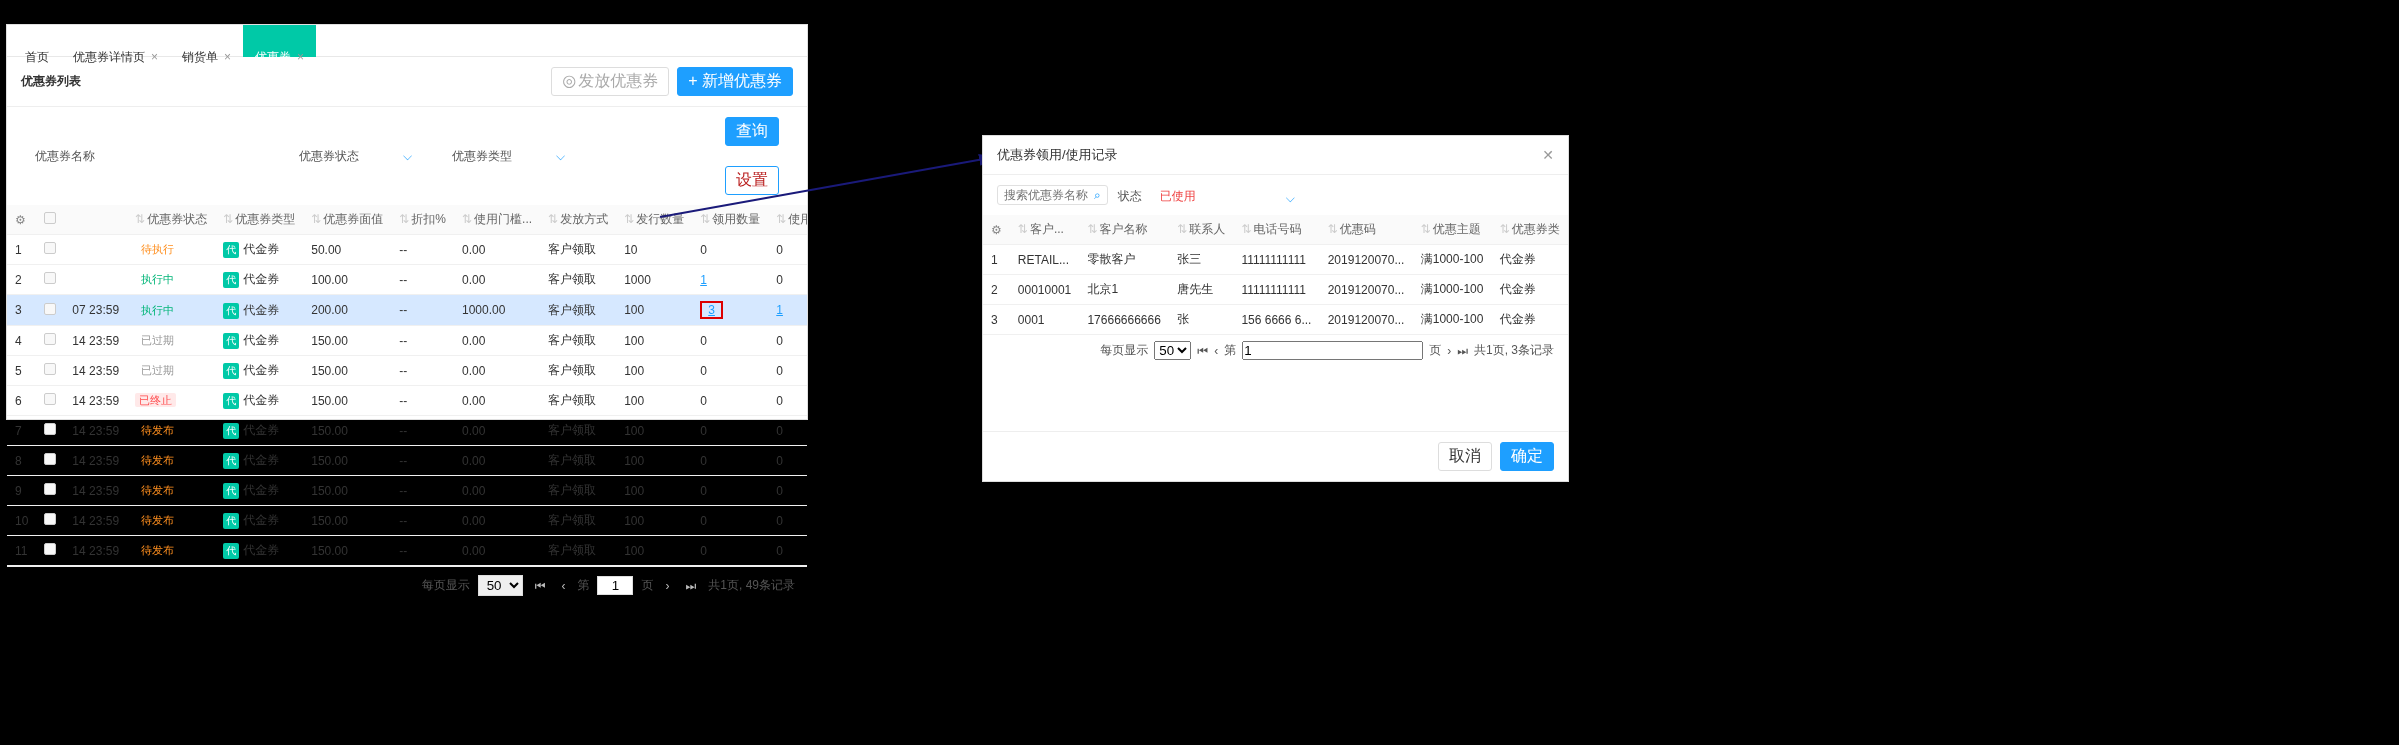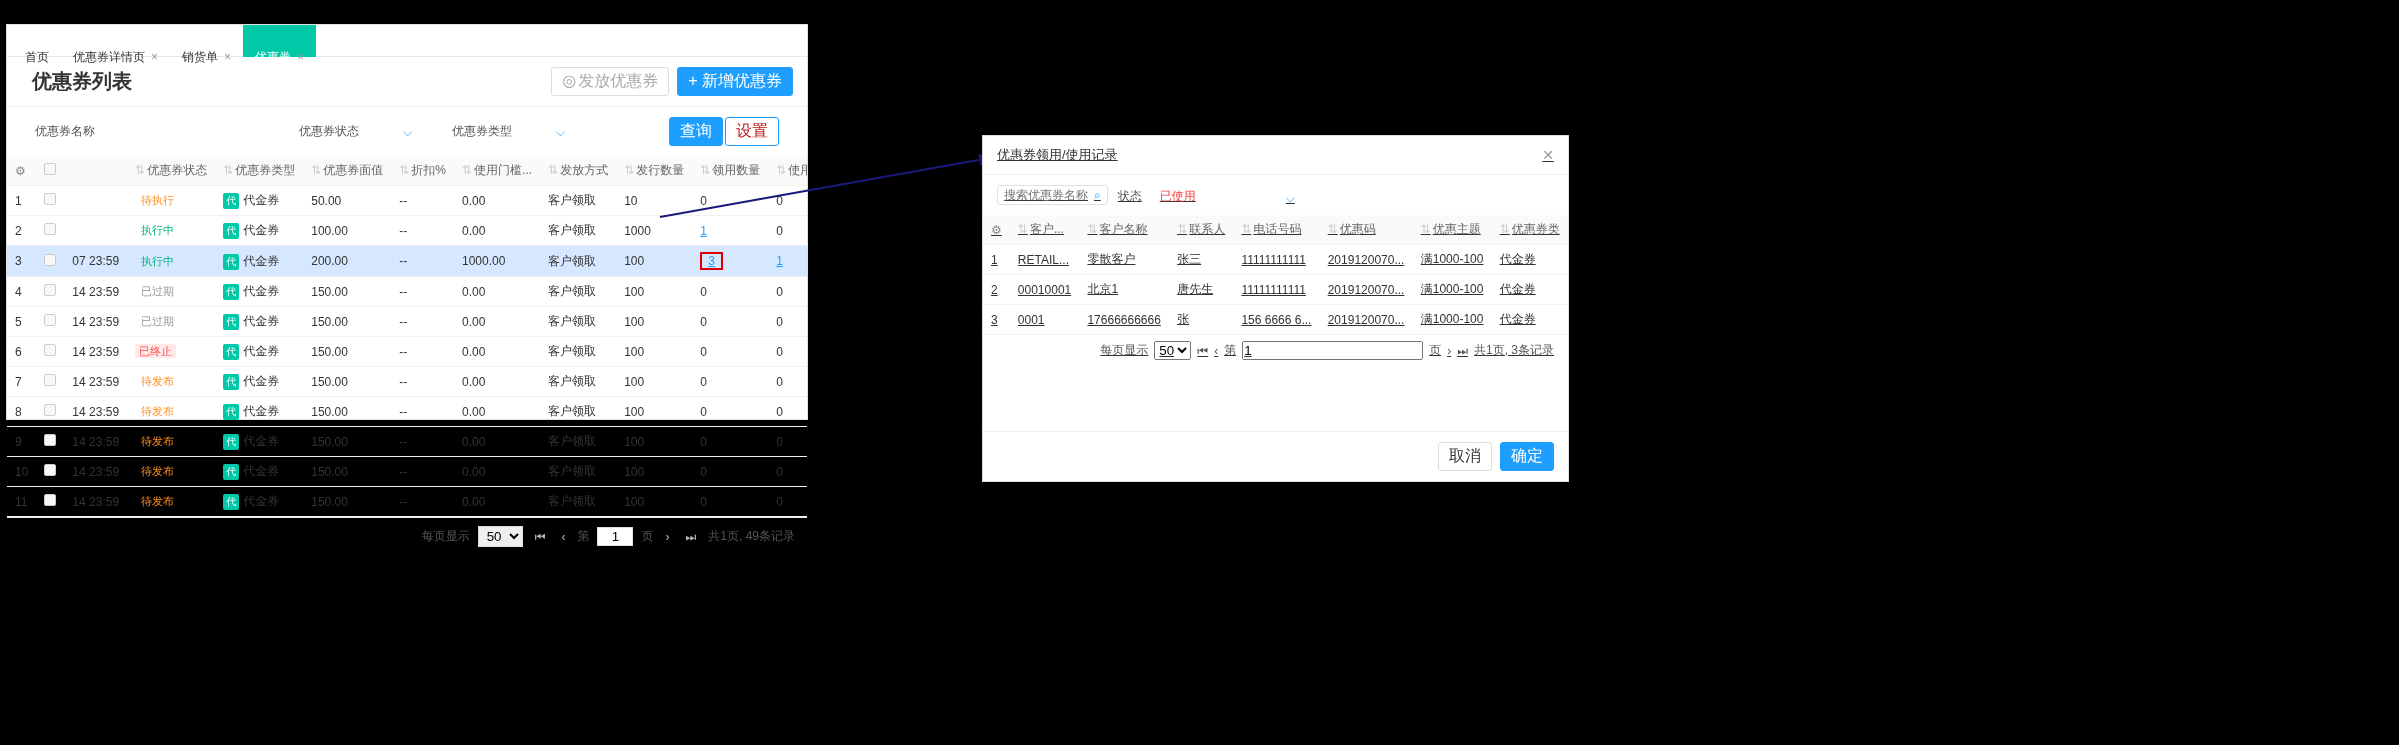--- a/index.html
+++ b/index.html
@@ -6,33 +6,33 @@
 body { font-family: "Microsoft YaHei", Arial, sans-serif; font-size: 12px; background: #000; color: #333; }
 .canvas { position: relative; width: 2399px; height: 745px; }
 
 .panel-left { position: absolute; left: 6px; top: 24px; width: 802px; height: 396px; background: #fff; border: 1px solid #e0e0e0; }
 .tabs { display: flex; align-items: center; height: 32px; border-bottom: 1px solid #e8e8e8; padding-left: 6px; }
 .tab { padding: 16px 12px; height: 32px; line-height: 32px; cursor: pointer; position: relative; }
 .tab .close { margin-left: 6px; color: #999; }
 .tab.active { background: #00c9a7; color: #fff; }
 
 .titlebar { display: flex; justify-content: space-between; align-items: center; padding: 10px 14px; border-bottom: 1px solid #eee; }
-.titlebar h2 { font-size: 20px; font-weight: 600; margin-left: 11px; }
+.titlebar h2 { font-size: 12px; font-weight: 600; }
 .title-actions { display: flex; gap: 8px; align-items: center; }
 .btn { padding: 3px 10px; border-radius: 3px; border: 1px solid #ddd; background: #fff; cursor: pointer; font-size: 16px; }
 .btn-primary { background: #1e9fff; color: #fff; border-color: #1e9fff; }
 .btn-ghost { color: #aaa; }
 .ghost-icon { color: #aaa; margin-right: 2px; }
 
 .filters { display: flex; align-items: center; padding: 10px 28px; gap: 40px; }
 .filter-group { display: flex; align-items: center; gap: 4px; }
 .filter-label { color: #555; min-width: 58px; }
 .filter-input { border: none; border-bottom: 1px solid #fff; padding: 2px 4px; width: 160px; }
 .chev { color: #1e9fff; font-size: 12px; margin-left: 40px; }
-.filter-btns { display: flex; flex-direction: row; gap: 2px; margin-left: auto; }
+.filter-btns { display: flex; flex-direction: column; gap: 20px; margin-left: auto; }
 .btn-search { background: #1e9fff; color:#fff; border-color:#1e9fff;}
 .btn-set { color:#b91c1c; border-color:#1e9fff;}
 
 .table-wrap { overflow-x: auto; }
 .tbl { width: 100%; border-collapse: collapse; }
 .tbl th, .tbl td { padding: 6px 8px; text-align: left; border-bottom: 1px solid #f0f0f0; white-space: nowrap; font-size: 12px; }
 .tbl th { background: #fafafa; color:#666; font-weight: 400; position: relative; }
 .sort-icon { color: #ccc; margin-right: 2px; }
 .num { text-align: right; }
 .row-hi { background: #d6e8ff; }
@@ -46,21 +46,21 @@
 .hi-box { display:inline-block; border:2px solid #d00; padding:0 6px;}
 .checkbox { width:12px; height:12px; border:1px solid #ccc; display:inline-block; border-radius:2px; background:#f8f8f8;}
 .gear { color:#888;}
 
 .pager { display:flex; align-items:center; justify-content: flex-end; gap:8px; padding:8px 12px; color:#555; border-top:1px solid #eee;}
 .pager select { border:1px solid #ddd; padding:1px 4px;}
 .pager input { width:36px; border:1px solid #ddd; padding:1px 4px; text-align:center;}
 .pager .pgbtn { color:#bbb; cursor:pointer; padding:0 4px;}
 
 
-.panel-right { position:absolute; left:982px; top:135px; width:587px; height:347px; background:#fff; border:1px solid #ddd; box-shadow:0 4px 20px rgba(0,0,0,0.15);text-decoration:underline; }
+.panel-right { position:absolute; left:982px; top:135px; width:587px; height:347px; background:#fff; border:1px solid #ddd; box-shadow:0 4px 20px rgba(0,0,0,0.15); }
 .modal-hdr { display:flex; justify-content:space-between; align-items:center; padding:10px 14px; border-bottom:1px solid #eee;}
 .modal-title { font-size:13px;}
 .close-x { color:#999; cursor:pointer; font-size:14px;}
 .modal-filters { display:flex; align-items:flex-end; gap:10px; padding:10px 14px;}
 .search-wrap { display:flex; align-items:center; border:1px solid #e0e0e0; border-radius:3px; padding:2px 6px;}
 .search-wrap input { border:none; outline:none; width:90px; font-size:12px;}
 .search-wrap .sicon { color:#1e9fff;}
 .modal-filters .sel { color:#555;}
 .modal-filters .sel-val { margin-left:8px; color:#ef4444;}
 .modal-filters .chev2 { color:#1e9fff; margin-left:80px;}

